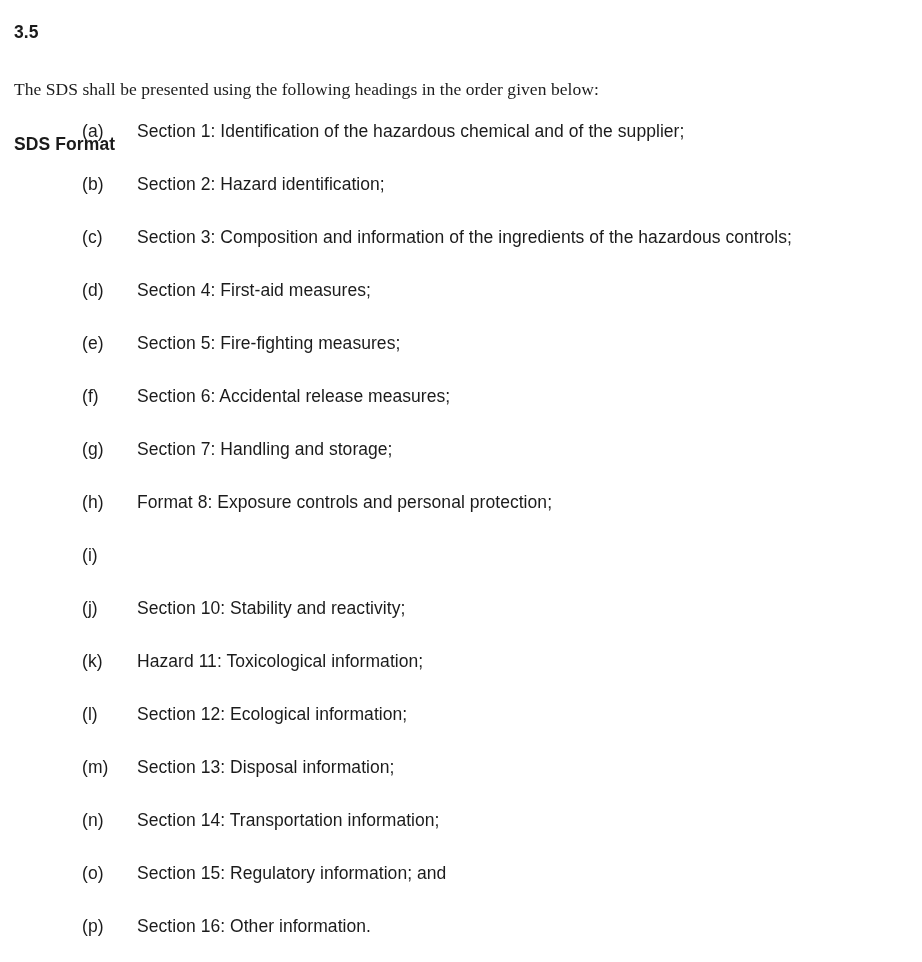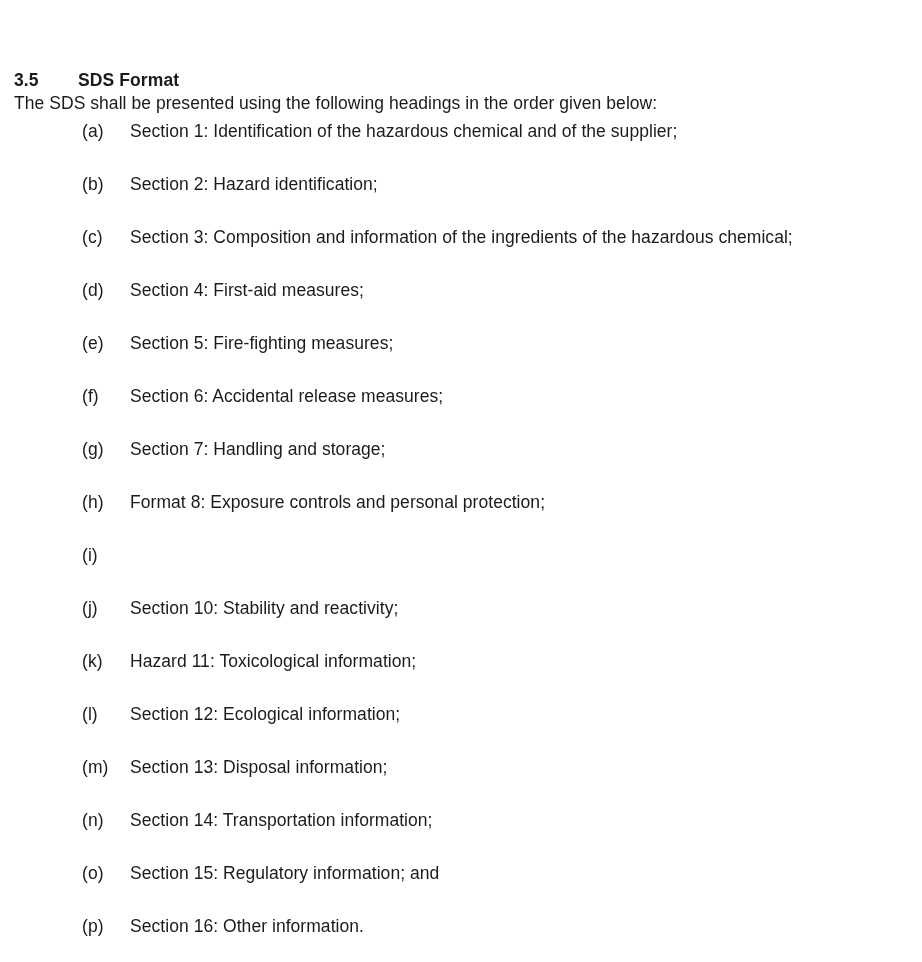--- a/index.html
+++ b/index.html
@@ -29,40 +29,42 @@
   .section-heading {
     position: absolute;
     left: 14px;
     top: 22px;
     display: flex;
     align-items: baseline;
     font-size: 17.5px;
     font-weight: bold;
     letter-spacing: 0.1px;
     white-space: nowrap;
+    flex-direction: column;
   }
   .section-heading .heading-number {
     width: 64px;
     flex: 0 0 64px;
   }
   .section-heading .heading-title {
     flex: 0 0 auto;
     margin-top: 48px;
   }
 
   
   .intro-paragraph {
     position: absolute;
     left: 14px;
-    top: 74px;
+    top: 60px;
     font-size: 17.5px;
     font-weight: normal;
     line-height: 22px;
     letter-spacing: 0.05px;
     white-space: nowrap;
+    font-family: Liberation Serif, serif;
   }
 
   
   .sds-list {
     position: absolute;
     left: 82px;
     top: 120px;
     width: 830px;
     list-style: none;
     margin: 0;
@@ -77,20 +79,21 @@
     letter-spacing: 0.05px;
     white-space: nowrap;
   }
   .sds-list-item .item-marker {
     flex: 0 0 48px;
     width: 48px;
     text-align: left;
   }
   .sds-list-item .item-text {
     flex: 0 1 auto;
+    margin-left: 7px;
   }
 </style>
 </head>
 <body>
 
 <div class="page">
 
   <div class="section-heading">
     <span class="heading-number">3.5</span>
     <span class="heading-title">SDS Format</span>
@@ -102,21 +105,21 @@
     <li class="sds-list-item">
       <span class="item-marker">(a)</span>
       <span class="item-text">Section 1: Identification of the hazardous chemical and of the supplier;</span>
     </li>
     <li class="sds-list-item">
       <span class="item-marker">(b)</span>
       <span class="item-text">Section 2: Hazard identification;</span>
     </li>
     <li class="sds-list-item">
       <span class="item-marker">(c)</span>
-      <span class="item-text">Section 3: Composition and information of the ingredients of the hazardous chemical;</span>
+      <span class="item-text">Section 3: Composition and information of the ingredients of the hazardous controls;</span>
     </li>
     <li class="sds-list-item">
       <span class="item-marker">(d)</span>
       <span class="item-text">Section 4: First-aid measures;</span>
     </li>
     <li class="sds-list-item">
       <span class="item-marker">(e)</span>
       <span class="item-text">Section 5: Fire-fighting measures;</span>
     </li>
     <li class="sds-list-item">

